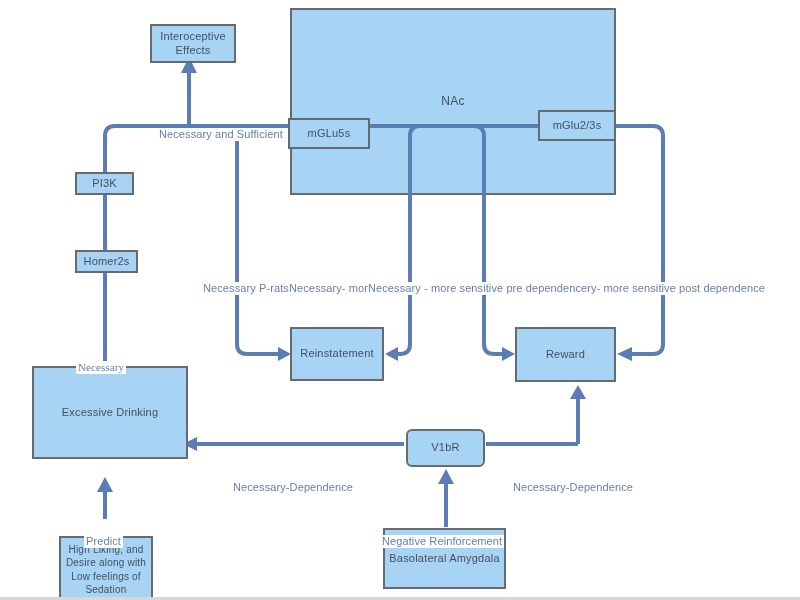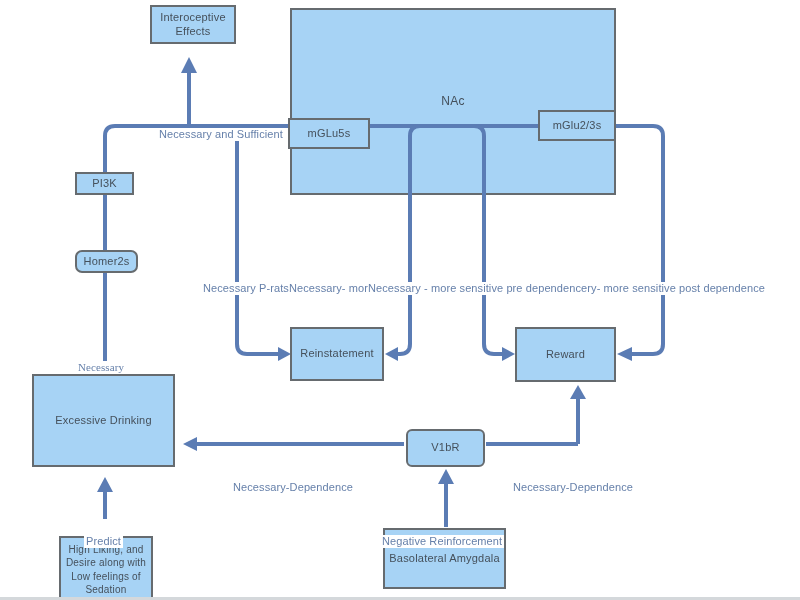--- a/index.html
+++ b/index.html
@@ -11,28 +11,28 @@
   .node{
     position:absolute;box-sizing:border-box;
     background:#a7d3f5;border:2px solid #666b6f;
     display:flex;align-items:center;justify-content:center;
     flex-direction:column;
     color:#45505b;font-size:11px;letter-spacing:.2px;
     text-align:center;line-height:1.25;z-index:3;
   }
   .node-line{display:block;}
   #node-nac{left:290px;top:8px;width:326px;height:187px;z-index:1;font-size:12px;}
-  #node-interoceptive{left:150px;top:5px;width:86px;height:39px;}
+  #node-interoceptive{left:150px;top:24px;width:86px;height:39px;}
   #node-mglu5s{left:288px;top:110px;width:82px;height:31px;margin-top:8px;}
   #node-mglu23s{left:538px;top:110px;width:78px;height:31px;}
   #node-pi3k{left:75px;top:172px;width:59px;height:23px;}
-  #node-homer2s{left:75px;top:250px;width:63px;height:23px;border-radius:7px;}
+  #node-homer2s{left:75px;top:250px;width:63px;height:23px;}
   #node-reinstatement{left:290px;top:327px;width:94px;height:54px;}
   #node-reward{left:515px;top:327px;width:101px;height:55px;}
-  #node-excessive{left:32px;top:374px;width:143px;height:93px;}
+  #node-excessive{left:32px;top:366px;width:156px;height:93px;}
   #node-v1br{left:406px;top:429px;width:79px;height:38px;border-radius:6px;}
   #node-highliking{left:59px;top:536px;width:94px;height:67px;font-size:10px;line-height:1.35;}
   #node-basolateral{left:383px;top:528px;width:123px;height:61px;}
   #connector-svg{position:absolute;left:0;top:0;z-index:2;}
   .edge-label{
     position:absolute;z-index:4;background:#ffffff;color:#6680aa;
     font-size:11px;line-height:13px;white-space:nowrap;padding:0 2px;
     letter-spacing:.1px;
     margin-top:44px;
   }

